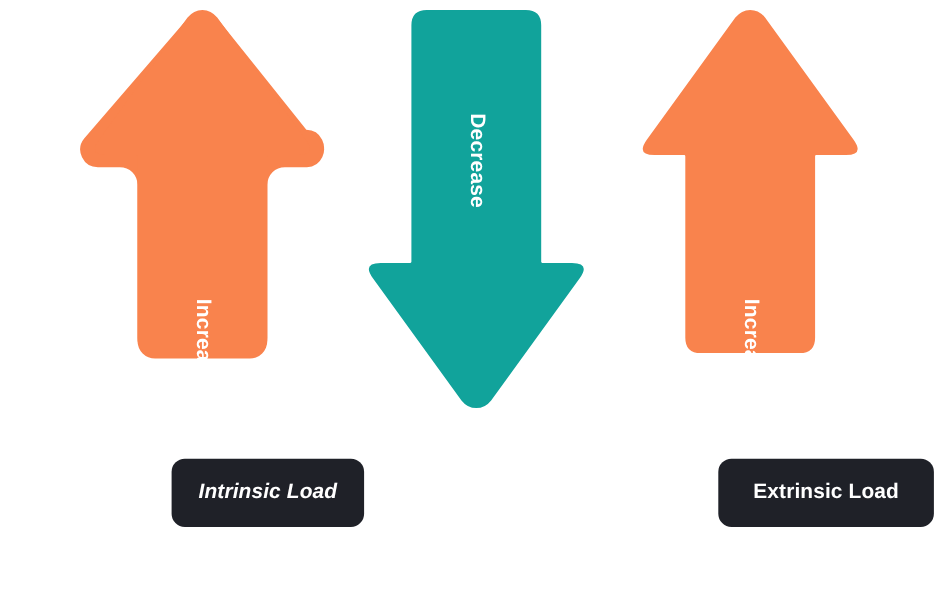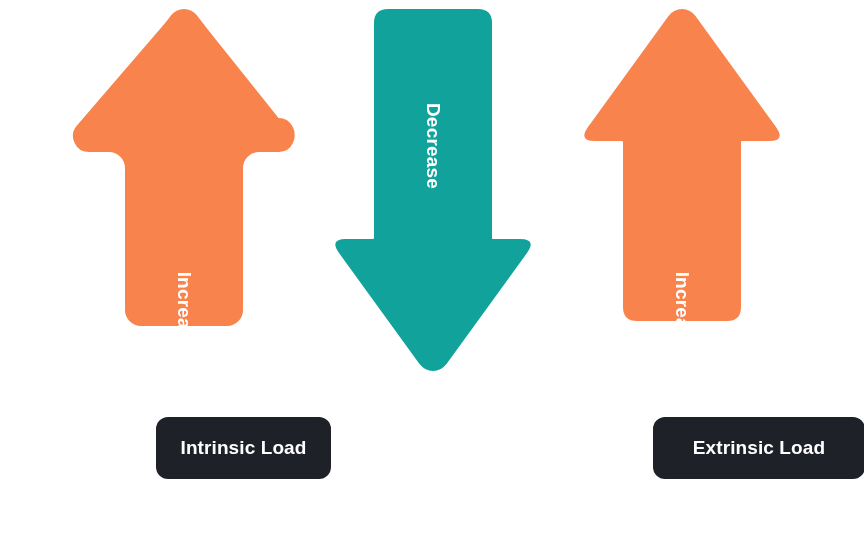--- a/index.html
+++ b/index.html
@@ -74,26 +74,26 @@
     font-family: "Liberation Sans", sans-serif;
     font-weight: bold;
     font-size: 19px;
     letter-spacing: 0.1px;
     white-space: nowrap;
   }
 
   
   #col-intrinsic { left: 59px; }
   #label-increase-1 { top: 300px; }
-  #box-intrinsic { left: 97px; top: 417px; width: 175px; }
+  #box-intrinsic { left: 97px; top: 417px; width: 175px; font-style: italic; }
 
   
   #col-extrinsic { left: 308px; }
   #label-decrease { top: 135px; }
-  #box-extrinsic { left: 345px; top: 417px; width: 212px; }
+  #box-extrinsic { left: 345px; top: 417px; width: 196px; }
 
   
   #col-germane { left: 557px; }
   #label-increase-2 { top: 300px; }
 </style>
 </head>
 <body>
 
 <div id="diagram">
 

